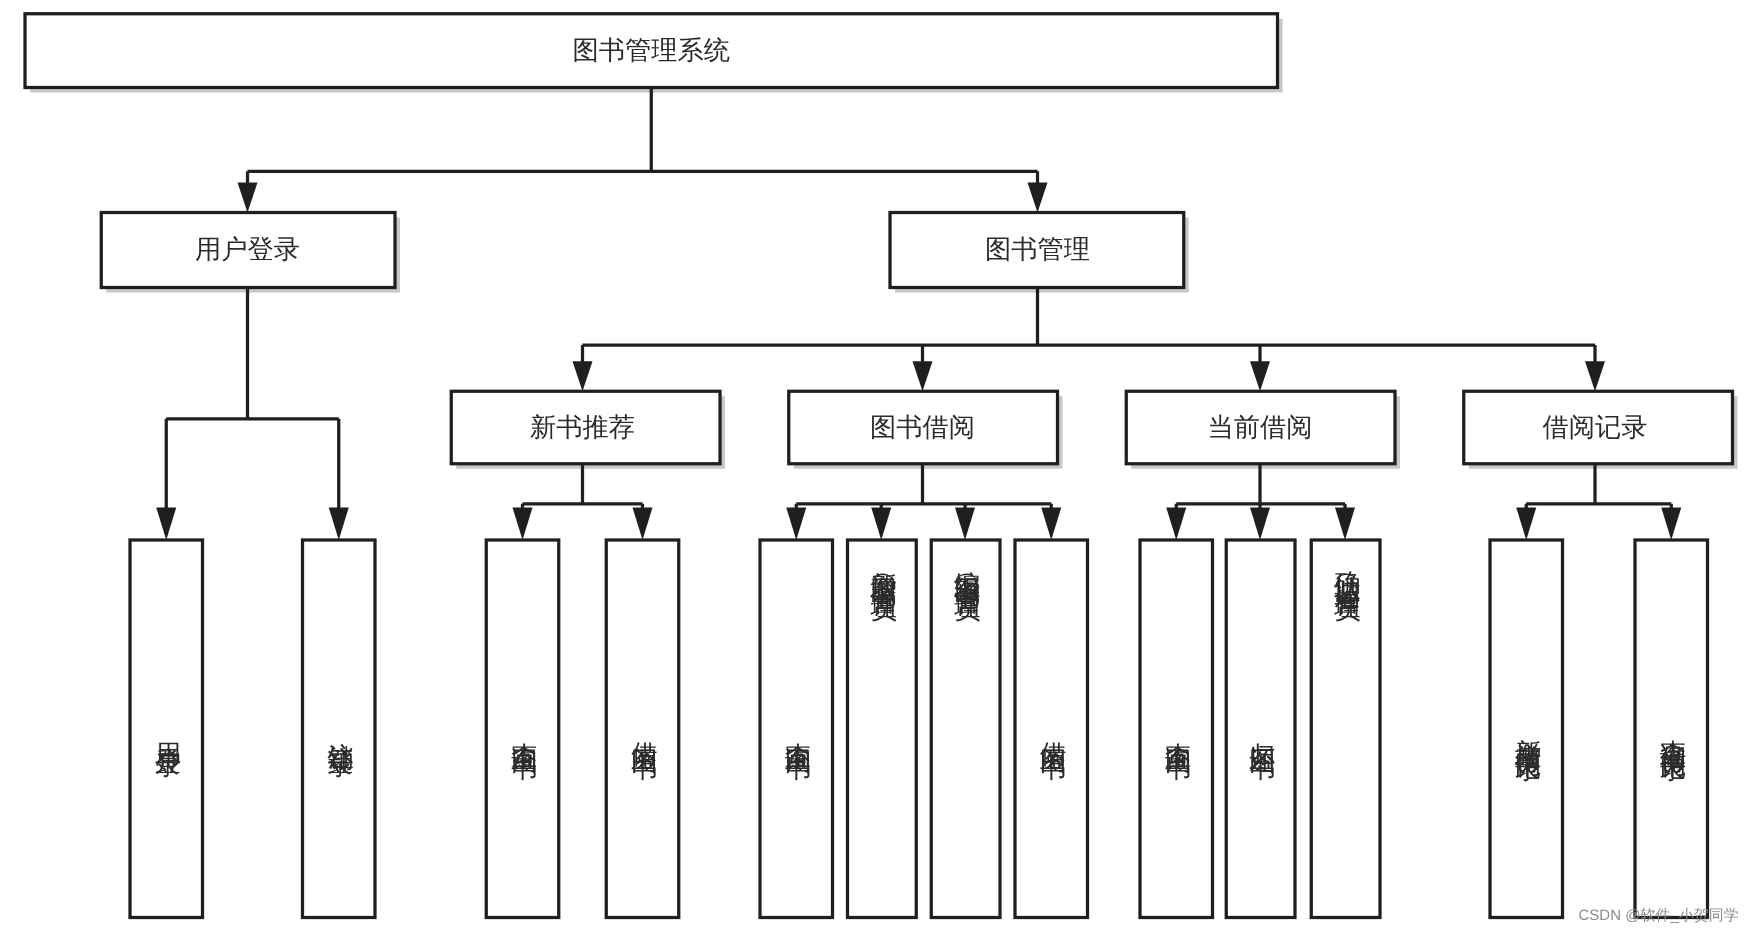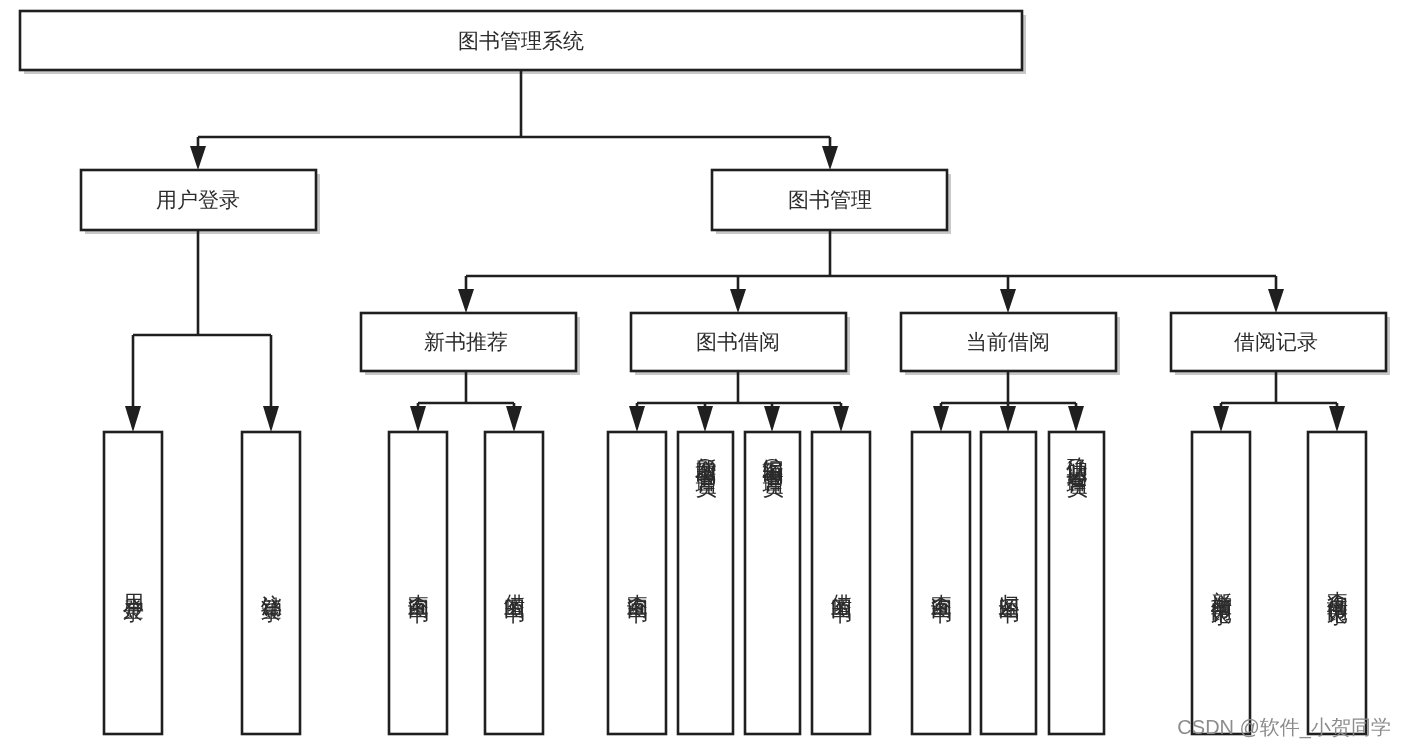--- a/index.html
+++ b/index.html
@@ -59,21 +59,21 @@
     line-height: 1.28;
     color: #2b2b2b;
     letter-spacing: 3px;
     white-space: nowrap;
   }
   .watermark {
     position: absolute;
     right: 14px;
     bottom: 6px;
     font-family: "Liberation Sans", "DejaVu Sans", sans-serif;
-    font-size: 20px;
+    font-size: 12px;
     color: #8c8c8c;
     white-space: nowrap;
     pointer-events: none;
   }
 </style>
 </head>
 <body>
 
 <svg id="diagram" viewBox="0 0 1405 747" xmlns="http://www.w3.org/2000/svg">
 

